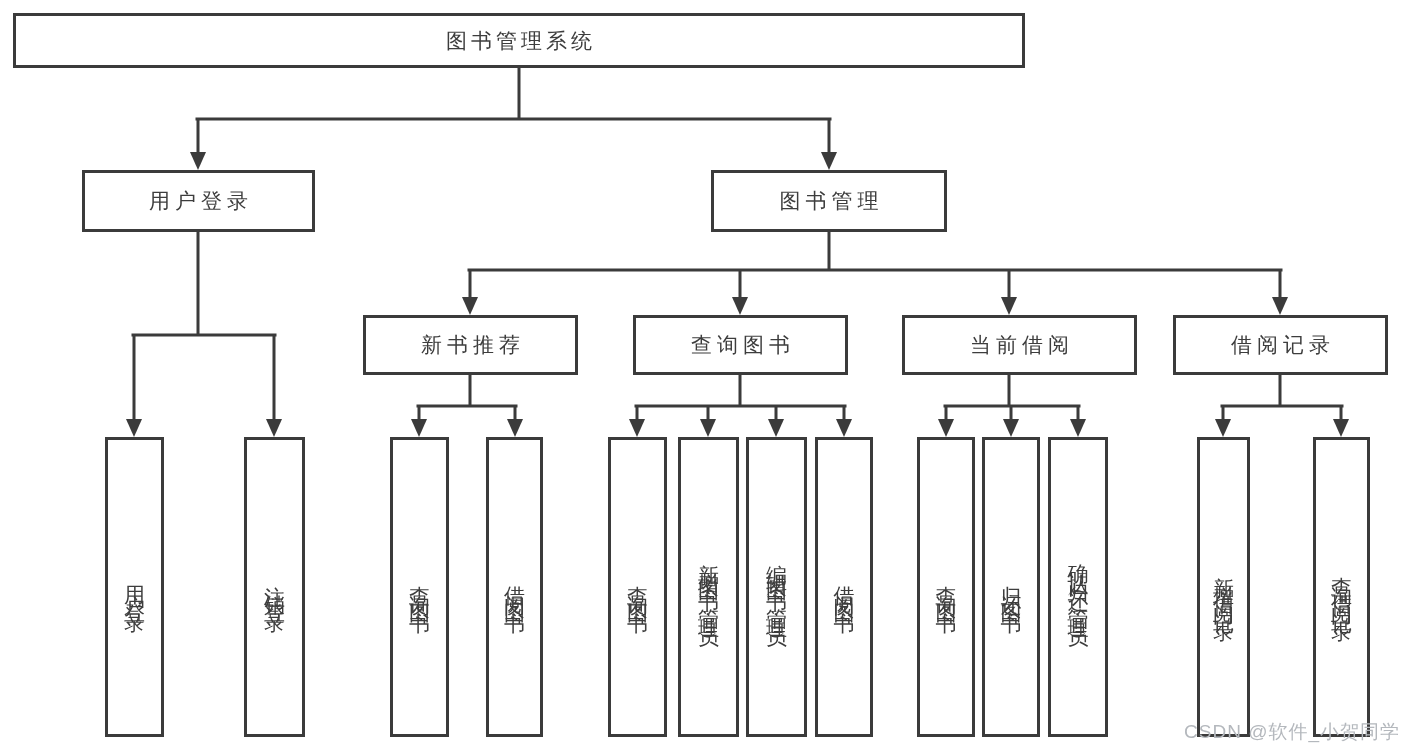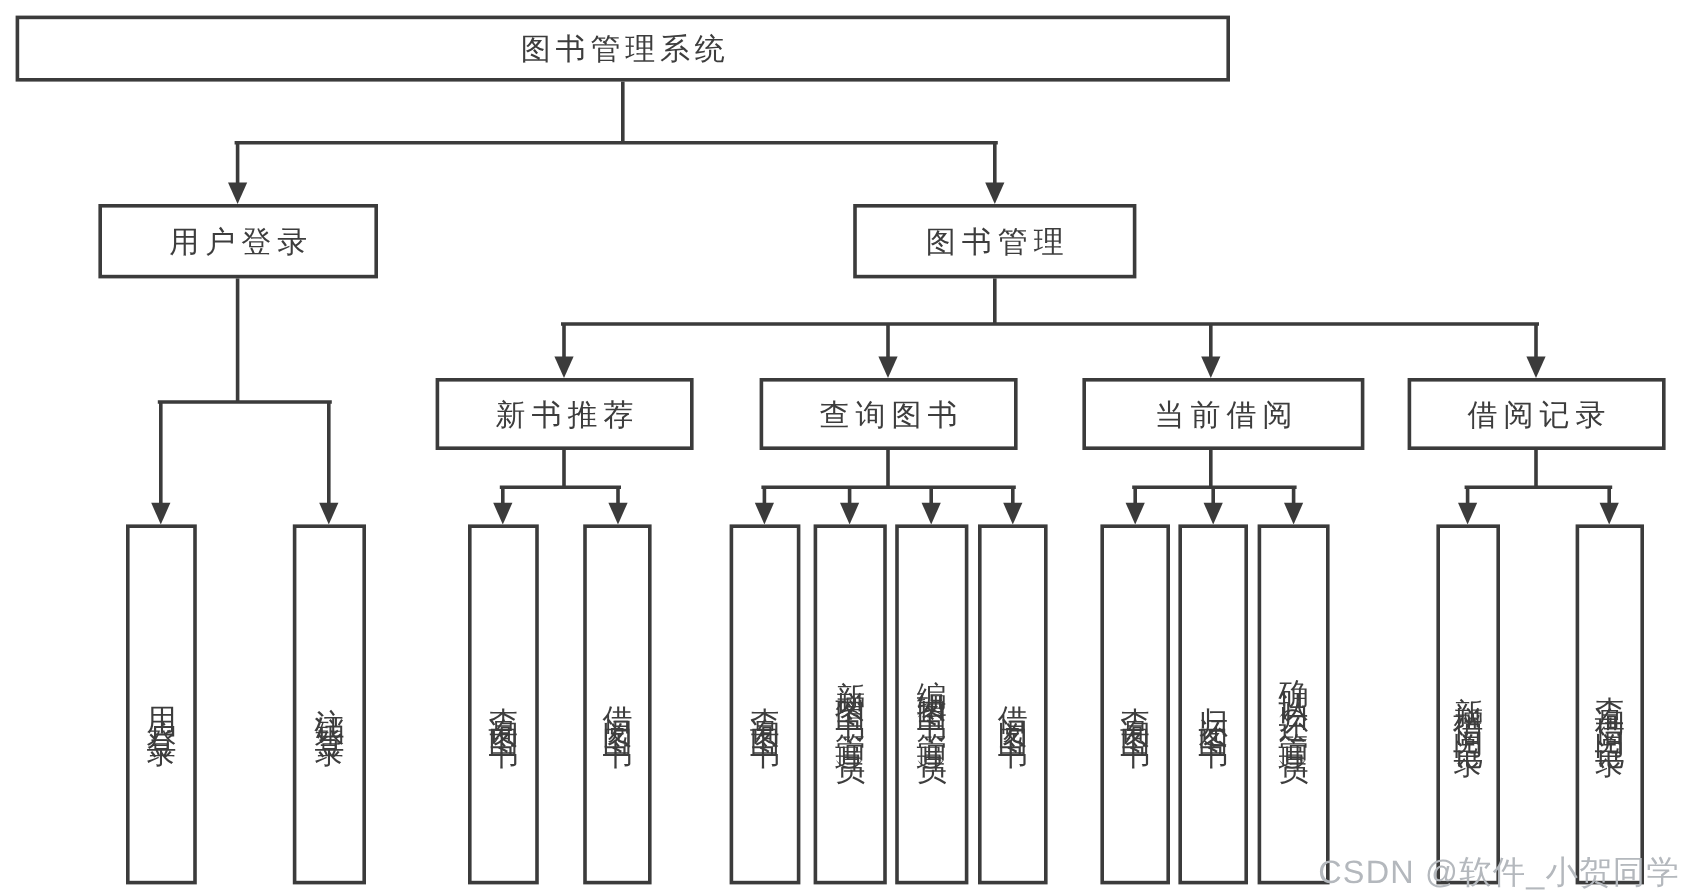--- a/index.html
+++ b/index.html
@@ -22,37 +22,37 @@
   .node{
     position:absolute;
     box-sizing:border-box;
     border:3px solid var(--line);
     background:#fff;
     display:flex;align-items:center;justify-content:center;
     z-index:1;
   }
   .node .lbl{
     color:var(--text);
-    font-size:25px;
+    font-size:21px;
     letter-spacing:5px;
     white-space:nowrap;
     text-indent:5px; 
   }
   .root .lbl{letter-spacing:4px;text-indent:4px;}
   .leaf .lbl{
     writing-mode:vertical-rl;
     text-orientation:mixed;
     letter-spacing:9px;
     text-indent:0;
   }
   .watermark{
     position:absolute;
     right:5px;bottom:2px;
     color:var(--wm);
-    font-size:27px;
+    font-size:19px;
     letter-spacing:1px;
     z-index:2;
     white-space:nowrap;
   }
 </style>
 </head>
 <body>
 
 <div id="canvas">
 

